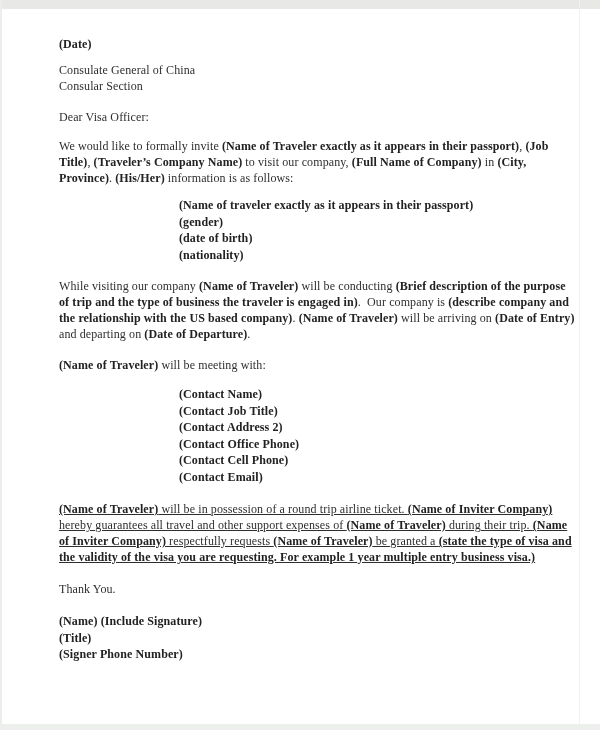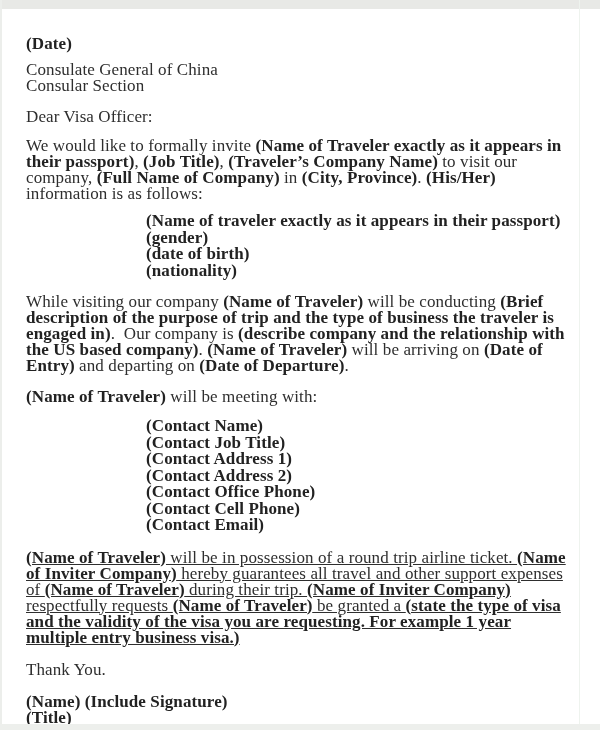--- a/index.html
+++ b/index.html
@@ -34,24 +34,24 @@
   }
   .edge-right {
     position: absolute;
     top: 0; bottom: 0; right: 20px;
     width: 1px;
     background: #eef3ee;
   }
   .page {
     position: absolute;
     top: 9px; left: 2px; right: 0; bottom: 6px;
-    padding: 27px 24px 0 24px;
+    padding: 27px 24px 0 57px;
     box-sizing: border-box;
     font-family: "Liberation Serif", "DejaVu Serif", serif;
-    font-size: 17px;
+    font-size: 12px;
     line-height: 16px;
     color: #2e2e2e;
     letter-spacing: 0.1px;
   }
   .block { margin: 0 0 13px 0; }
   .b-date      { margin-bottom: 10px; }
   .b-recipient { margin-bottom: 15px; }
   .b-salut     { margin-bottom: 13px; }
   .b-intro     { margin-bottom: 11px; }
   .b-travinfo  { margin-bottom: 15px; padding-left: 120px; line-height: 16.5px; }
@@ -95,21 +95,20 @@
       </div>
     <div class="block b-visit">
         <div class="tline"><span>While visiting our company </span><span class="bold">(Name of Traveler)</span><span> will be conducting </span><span class="bold">(Brief description of the purpose of trip and the type of business the traveler is engaged in)</span><span>.&nbsp; Our company is </span><span class="bold">(describe company and the relationship with the US based company)</span><span>. </span><span class="bold">(Name of Traveler)</span><span> will be arriving on </span><span class="bold">(Date of Entry)</span><span> and departing on </span><span class="bold">(Date of Departure)</span><span>.</span></div>
       </div>
     <div class="block b-meeting">
         <div class="tline"><span class="bold">(Name of Traveler)</span><span> will be meeting with:</span></div>
       </div>
     <div class="block b-contacts">
         <div class="tline"><span class="bold">(Contact Name)</span></div>
         <div class="tline"><span class="bold">(Contact Job Title)</span></div>
-        <div class="tline"><span class="bold">(Contact Address 1)</span></div>
         <div class="tline"><span class="bold">(Contact Address 2)</span></div>
         <div class="tline"><span class="bold">(Contact Office Phone)</span></div>
         <div class="tline"><span class="bold">(Contact Cell Phone)</span></div>
         <div class="tline"><span class="bold">(Contact Email)</span></div>
       </div>
     <div class="block b-guarantee">
         <div class="tline"><span class="bold">(Name of Traveler)</span><span> will be in possession of a round trip airline ticket. </span><span class="bold">(Name of Inviter Company)</span><span> hereby guarantees all travel and other support expenses of </span><span class="bold">(Name of Traveler)</span><span> during their trip. </span><span class="bold">(Name of Inviter Company)</span><span> respectfully requests </span><span class="bold">(Name of Traveler)</span><span> be granted a </span><span class="bold">(state the type of visa and the validity of the visa you are requesting. For example 1 year multiple entry business visa.)</span></div>
       </div>
     <div class="block b-closing">
         <div class="tline"><span>Thank You.</span></div>

